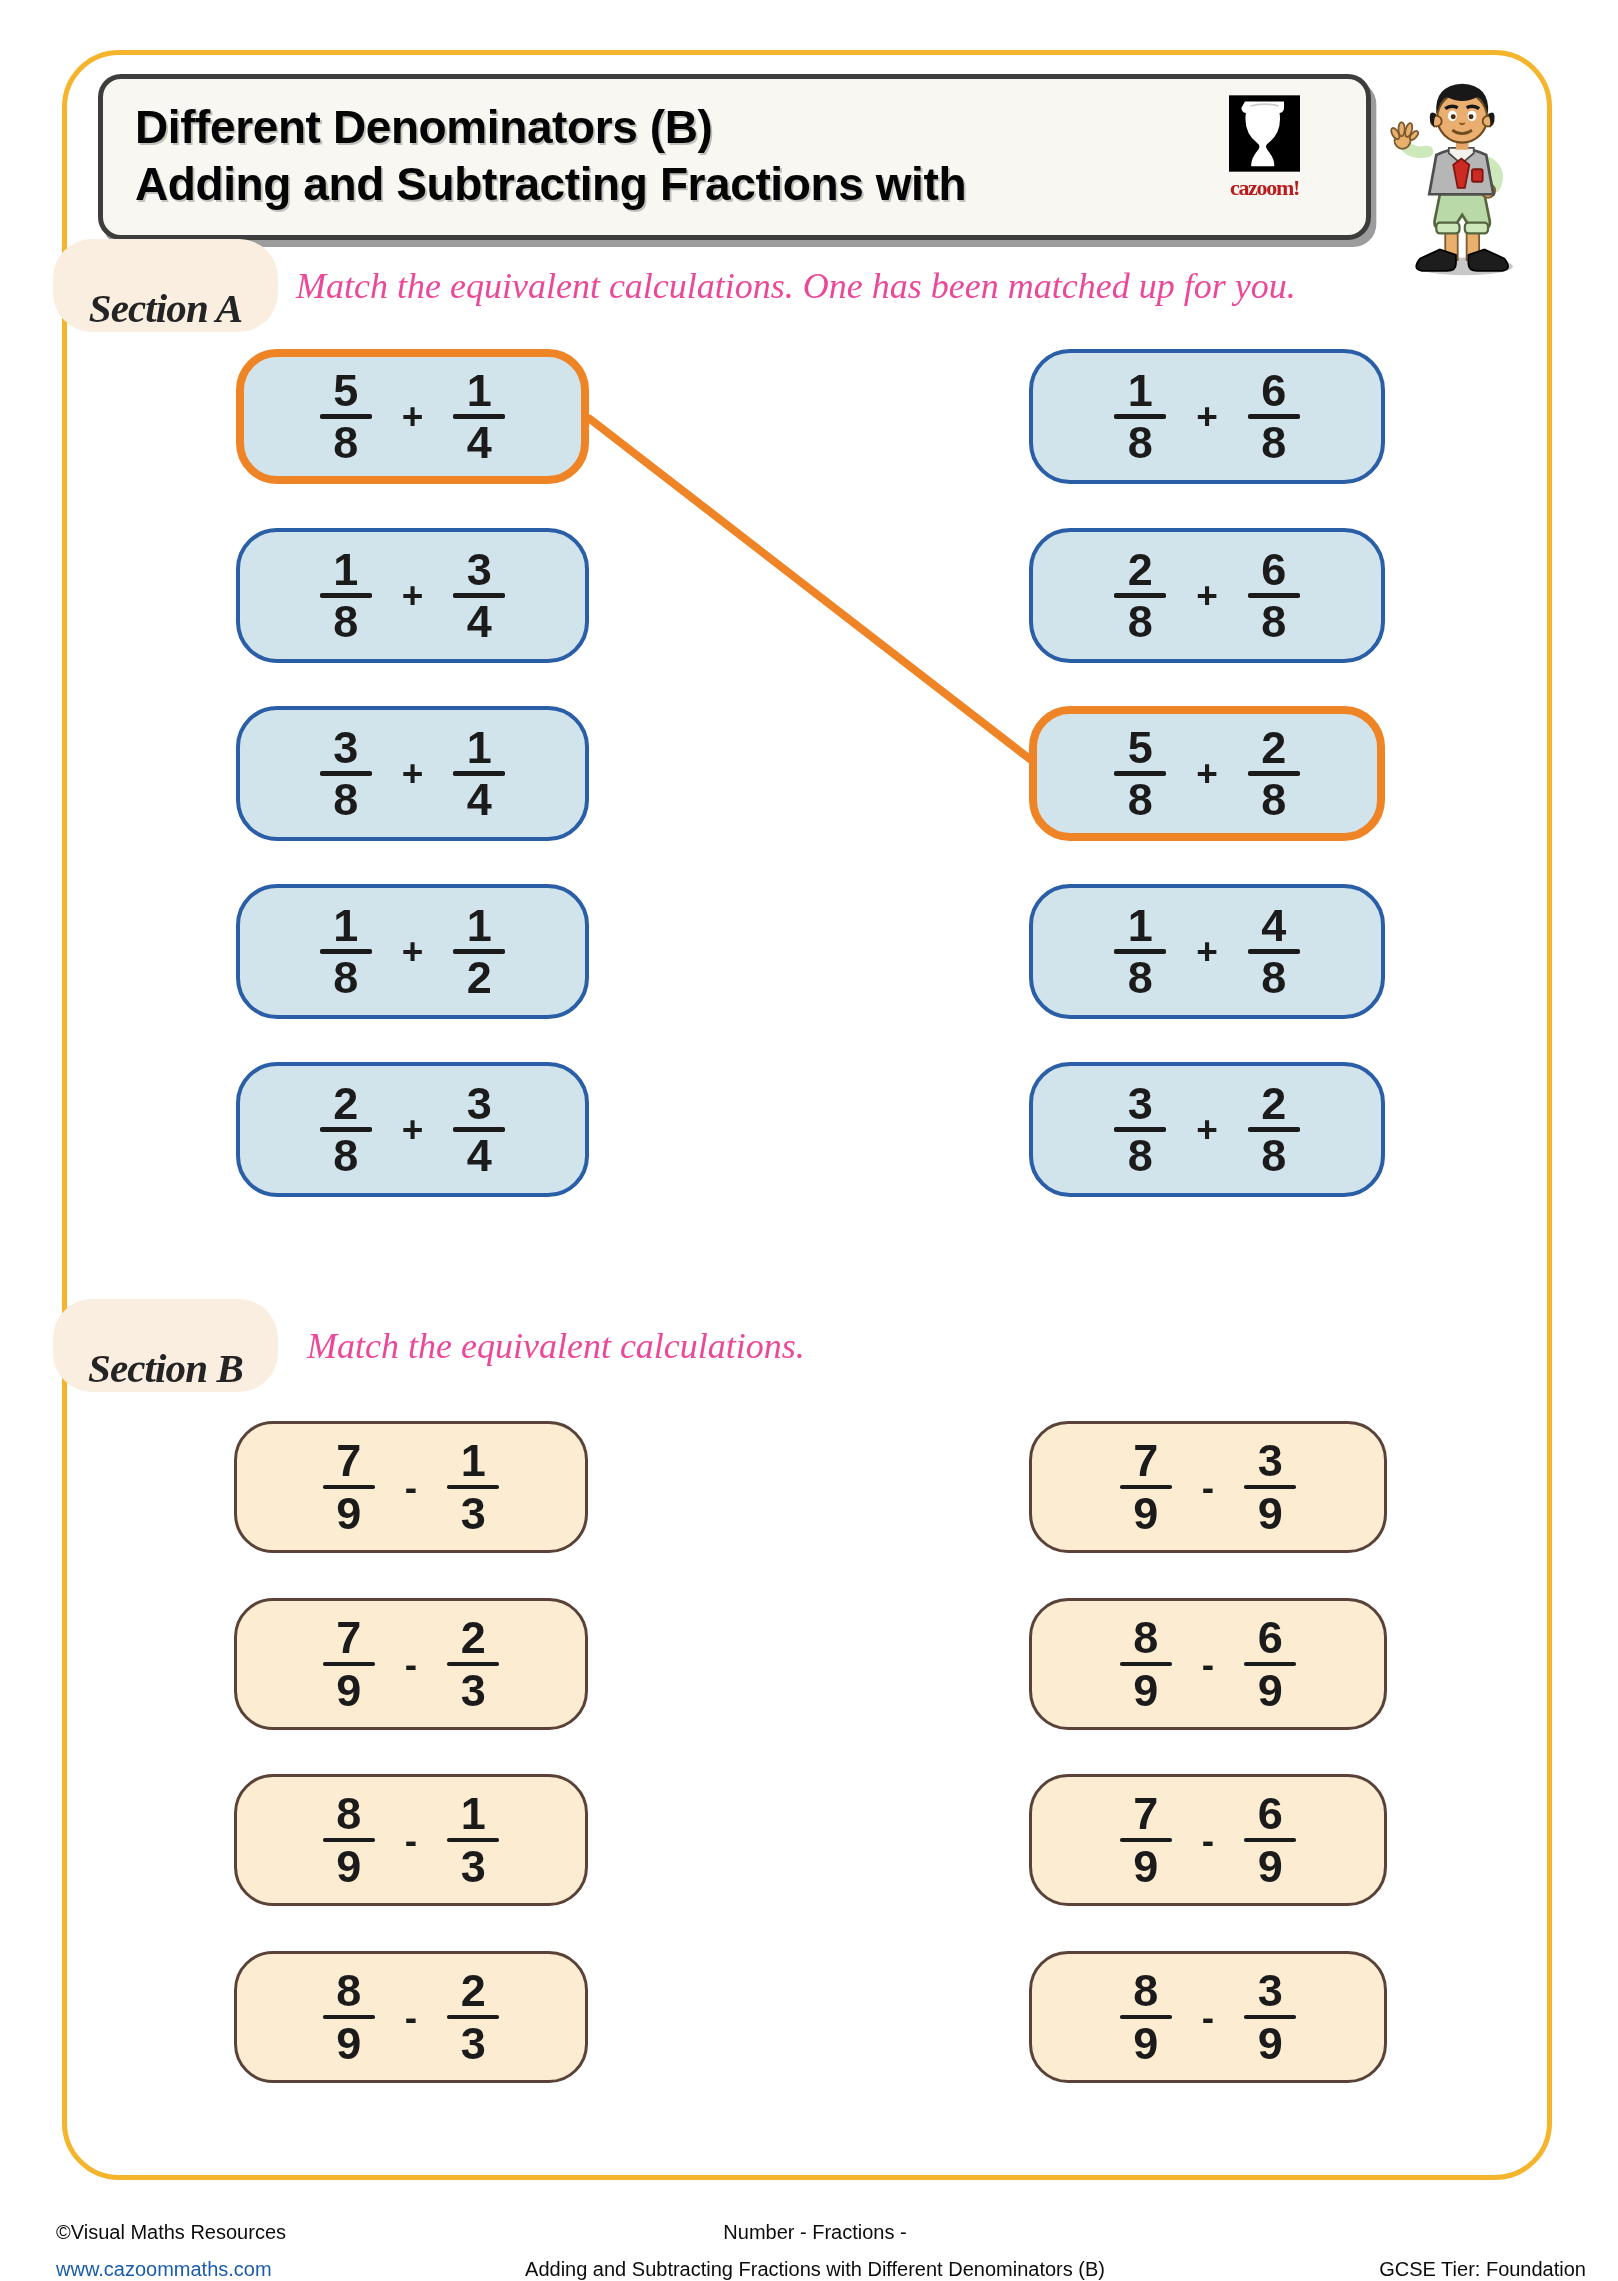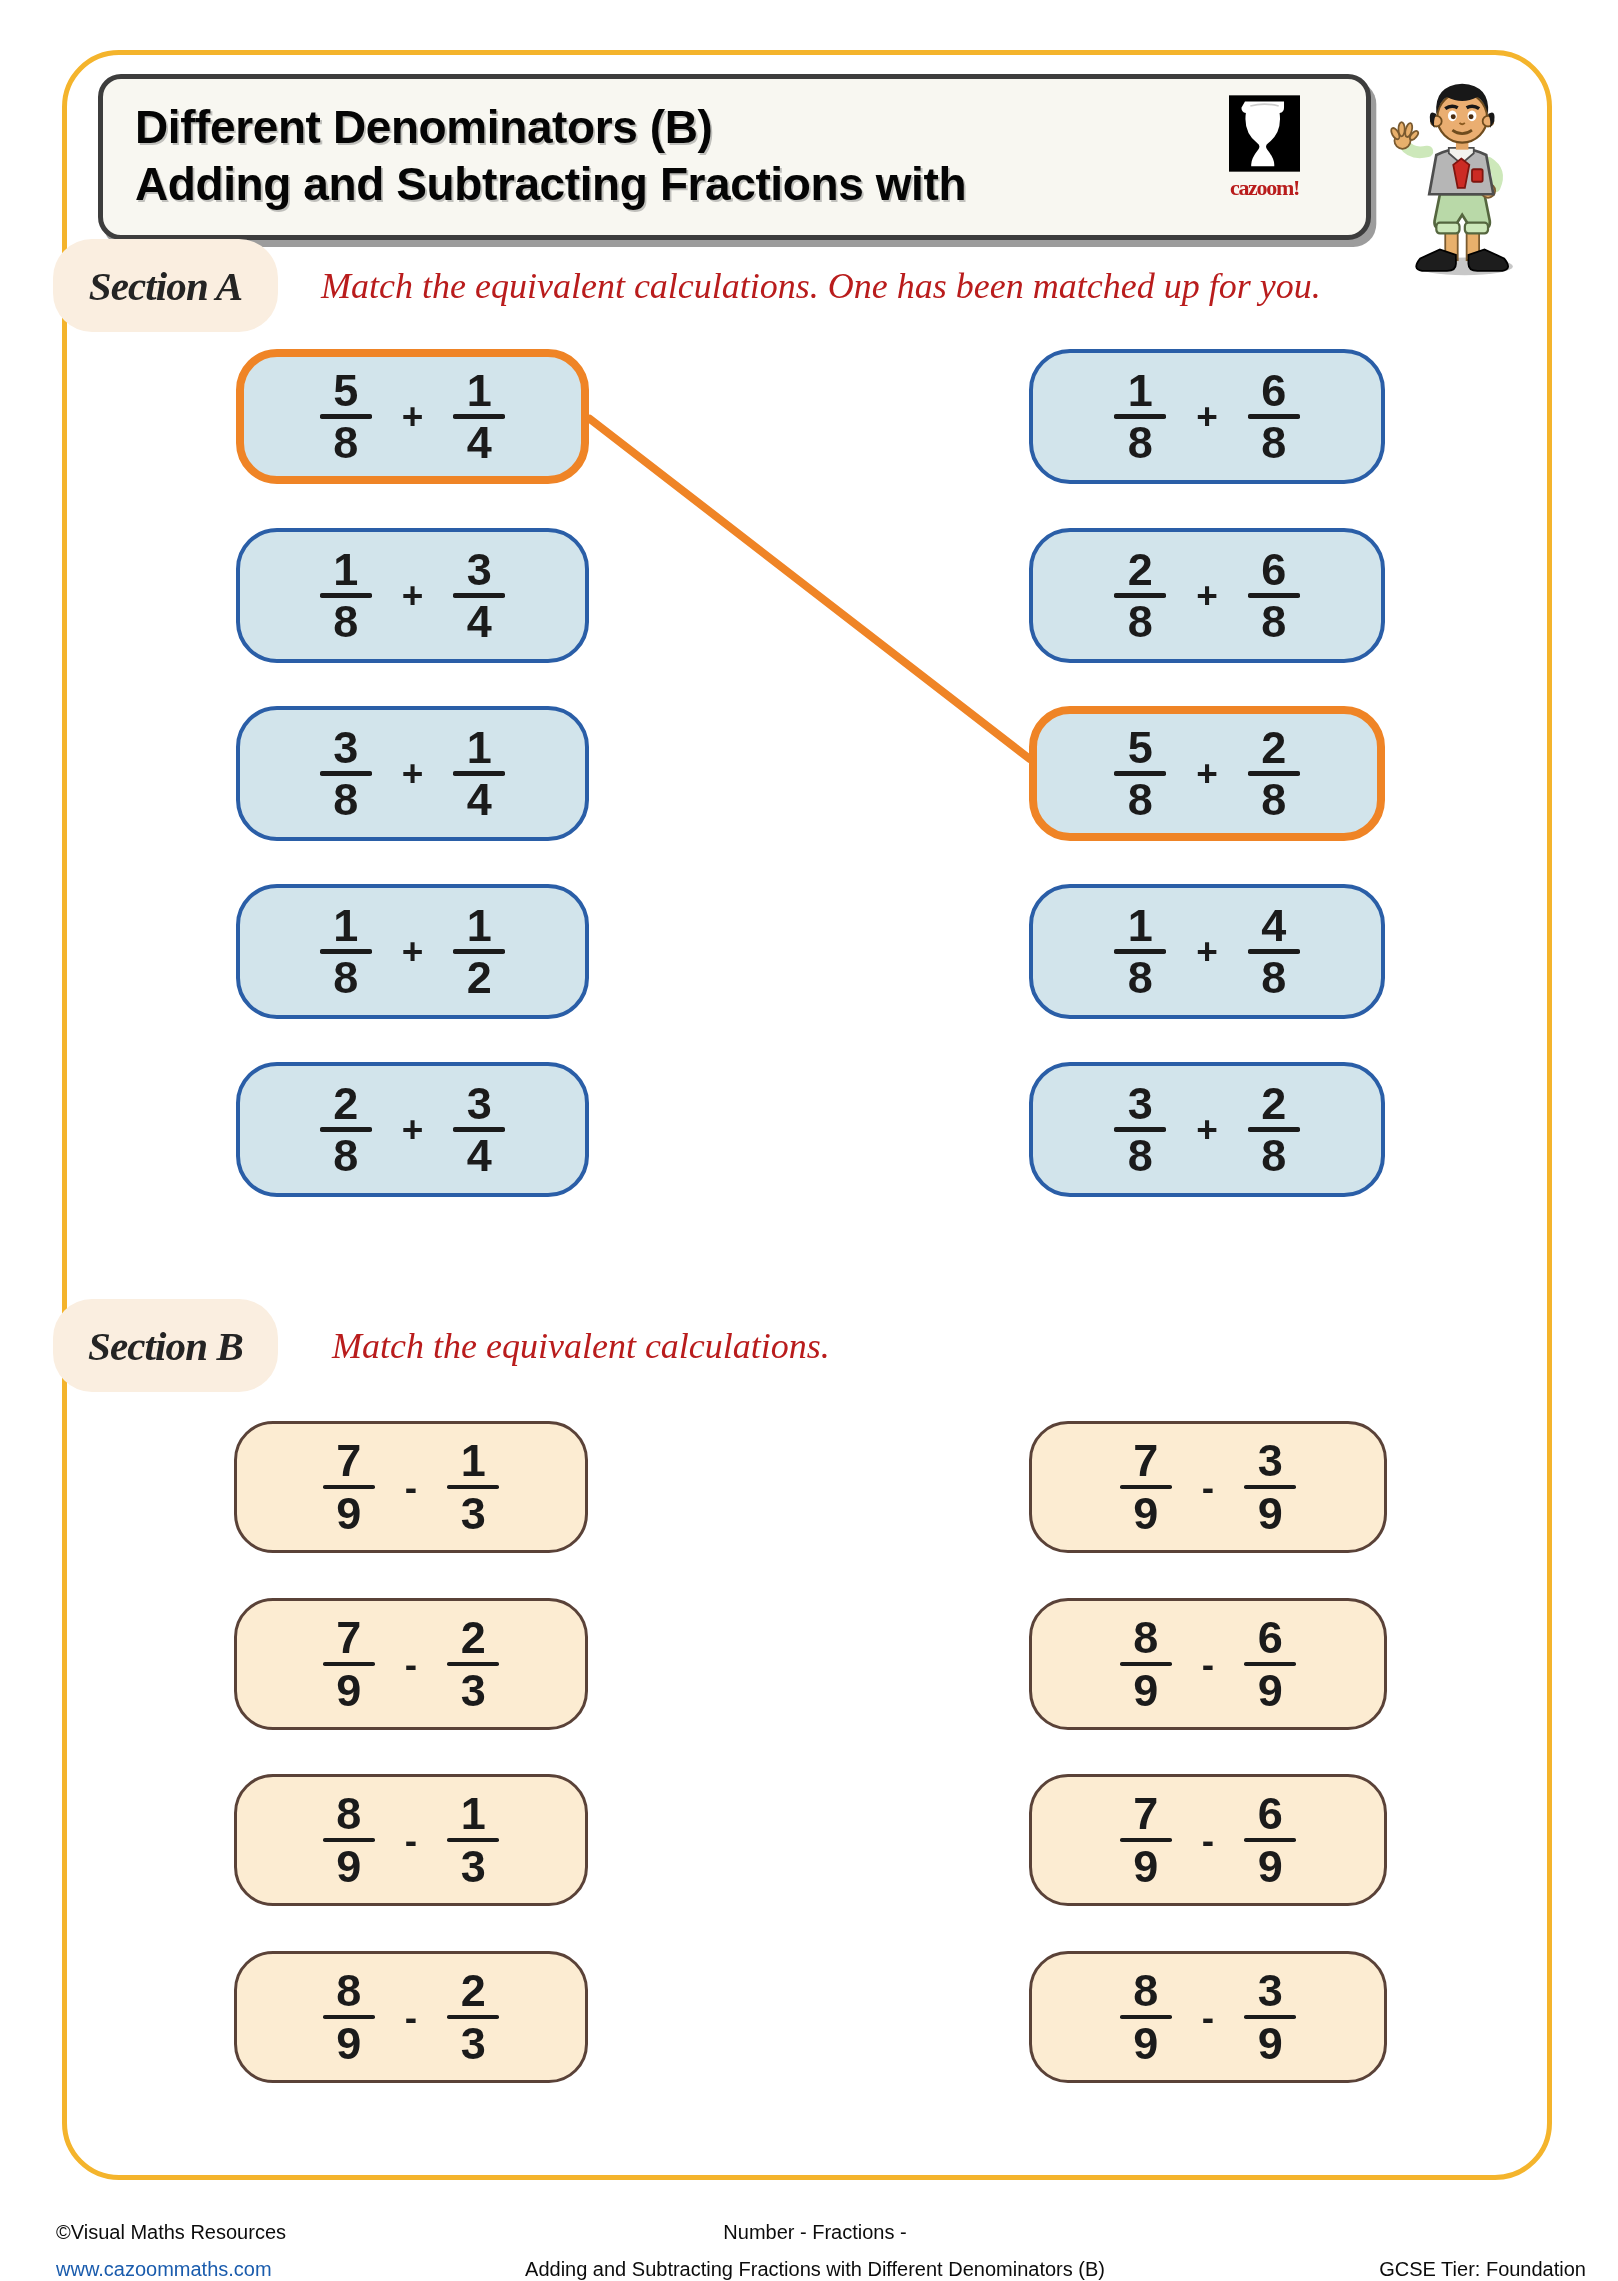--- a/index.html
+++ b/index.html
@@ -19,25 +19,25 @@
     line-height:57px;color:#050505;letter-spacing:-0.4px;
     text-shadow:1.8px 1.8px 0 rgba(90,90,90,.35);}
   .logo{position:absolute;right:39px;top:10.7px;width:125px;text-align:center;}
   .logo-square{width:71px;height:77px;margin:5.3px auto 0;}
   .logo-text{font-family:"Liberation Serif",serif;font-weight:bold;font-size:22px;
     letter-spacing:-1.3px;color:#b91c1c;margin-top:0;}
   .boy{position:absolute;left:1390px;top:73px;width:139px;height:205px;}
 
   
   .sec-label{position:absolute;left:53px;width:225px;height:93px;background:#faeee0;
-    border-radius:39px;display:flex;align-items:center;justify-content:center;z-index:3;}
+    border-radius:39px;display:flex;align-items:flex-end;justify-content:center;z-index:3;}
   .sec-label span{font-family:"Liberation Serif",serif;font-style:italic;font-weight:bold;
     font-size:41px;color:#242424;letter-spacing:-0.9px;}
   .instruction{position:absolute;height:93px;display:flex;align-items:center;
-    font-family:"Liberation Serif",serif;font-style:italic;font-size:36px;color:#b91c1c;margin-left:25px;}
+    font-family:"Liberation Serif",serif;font-style:italic;font-size:36px;color:#ec4899;}
 
   
   .fbox{position:absolute;display:flex;align-items:center;justify-content:center;gap:30px;}
   .fbox.blue{background:#d2e4eb;border:4.5px solid #2a5ea7;border-radius:41px;}
   .fbox.cream{background:#fcecd2;border:3.6px solid #5a4238;border-radius:39px;}
   .fbox.matched{border:8px solid #ef8426;}
   .frac{display:flex;flex-direction:column;align-items:center;}
   .num,.den{font-weight:bold;font-size:45px;line-height:39px;color:#1b1b1b;}
   .bar{width:52px;height:4.5px;background:#1b1b1b;border-radius:1.8px;margin:4.5px 0;}
   .op{font-weight:bold;font-size:37px;color:#1b1b1b;padding-top:1.8px;}

